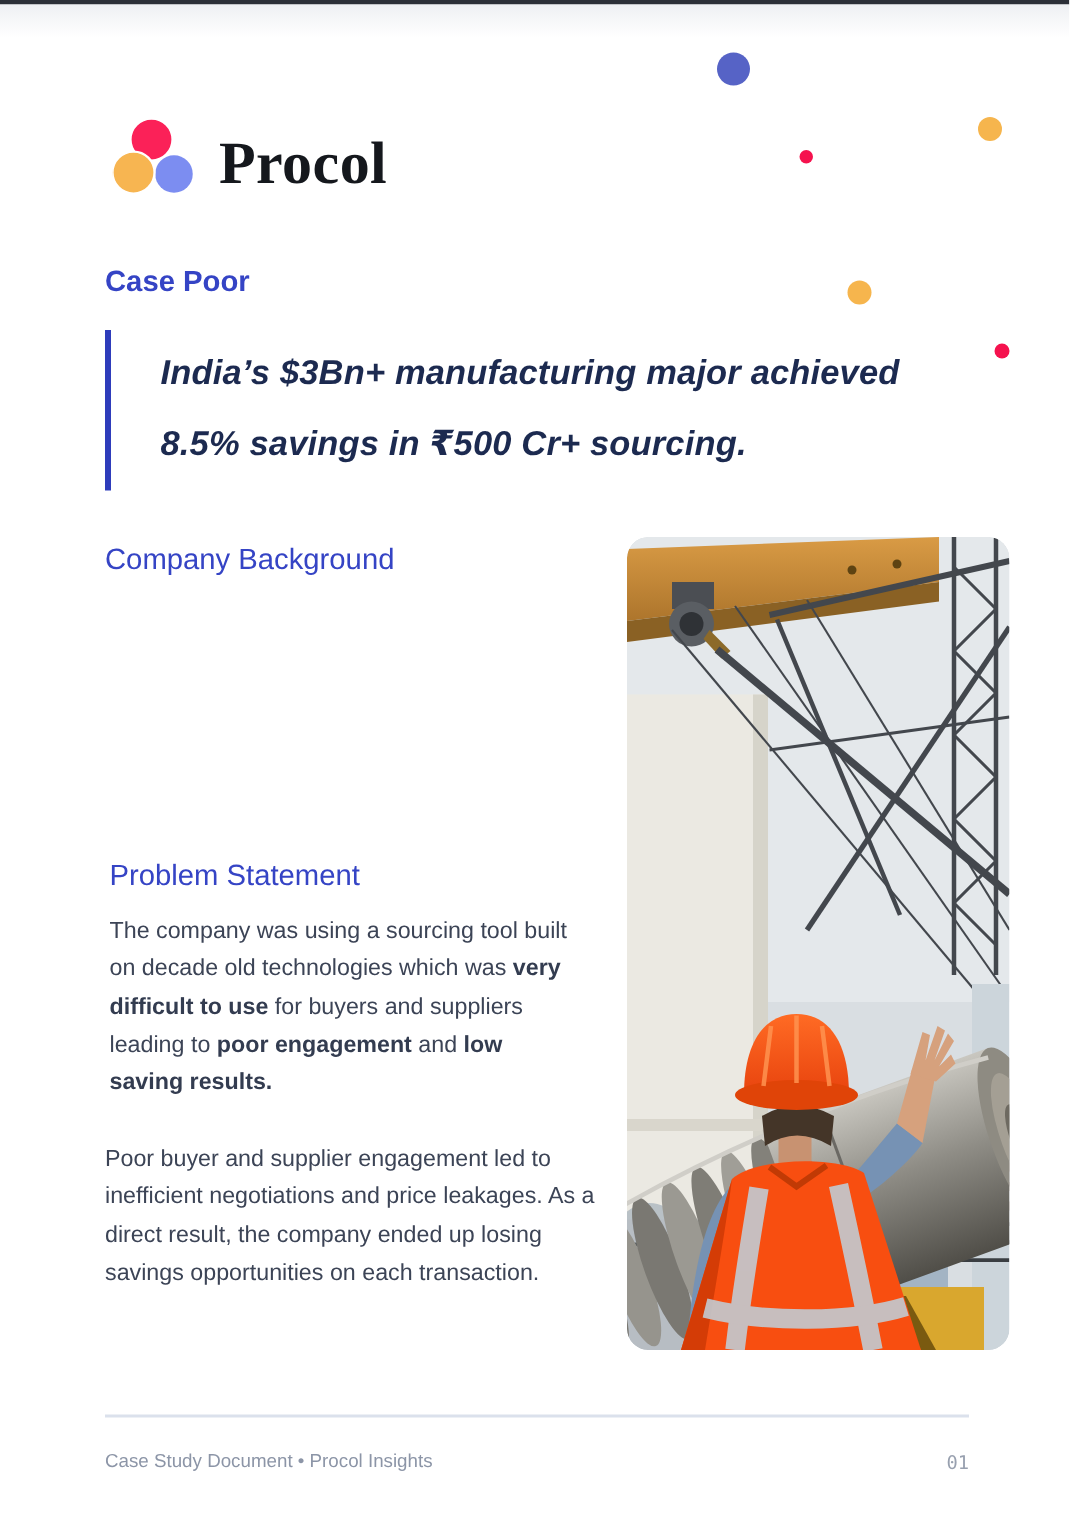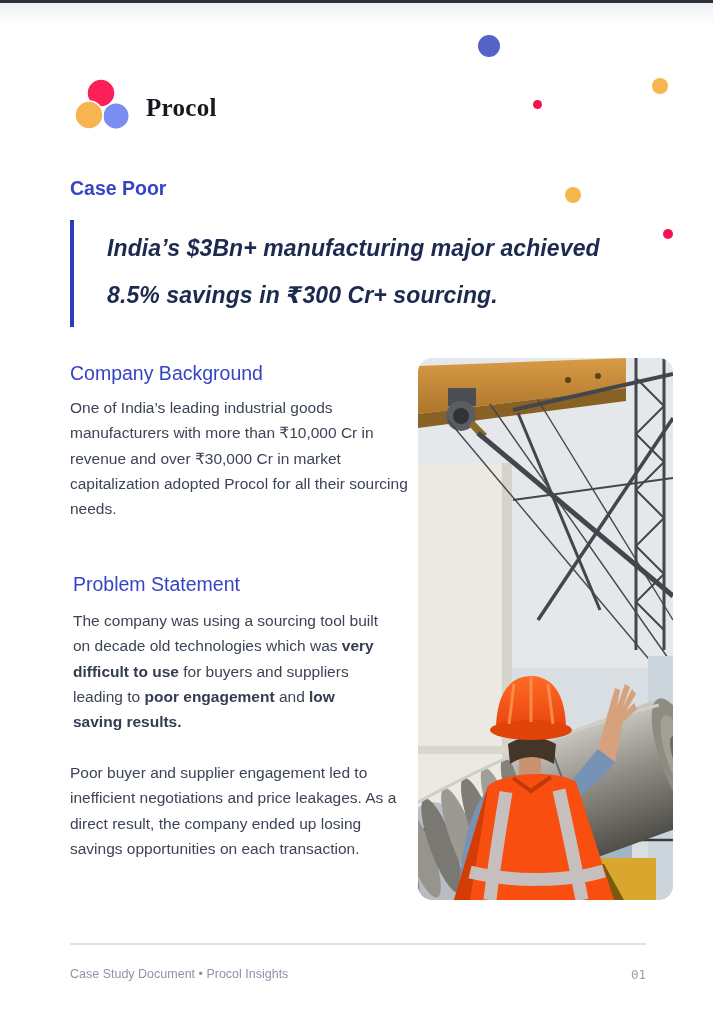--- a/index.html
+++ b/index.html
@@ -14,21 +14,21 @@
   
   .dot{position:absolute;border-radius:50%;}
   .dot-blue   {left:478px;top:35px;width:22px;height:22px;background:#5663c6;}
   .dot-yellow1{left:652px;top:78px;width:16px;height:16px;background:#f6b54d;}
   .dot-red1   {left:533px;top:100px;width:9px;height:9px;background:#f5124e;}
   .dot-yellow2{left:565px;top:187px;width:16px;height:16px;background:#f6b54d;}
   .dot-red2   {left:663px;top:229px;width:10px;height:10px;background:#f5124e;}
   
   .logo-row{position:absolute;left:75px;top:78px;display:flex;align-items:center;gap:13px;}
   .wordmark{font-family:"Liberation Serif","DejaVu Serif",serif;font-weight:700;
-    font-size:25px;color:#15181d;line-height:56px;letter-spacing:0.3px;}
+    font-size:40px;color:#15181d;line-height:56px;letter-spacing:0.3px;}
   
   .cs-label{position:absolute;left:70px;top:177px;font-size:19.5px;font-weight:700;color:#3544c5;}
   
   .quote{position:absolute;left:70px;top:220px;width:580px;
     border-left:4px solid #2e3cbb;padding:5px 0 8px 33px;
     font-size:23px;font-weight:700;font-style:italic;color:#1c2a50;
     line-height:47px;white-space:pre-line;letter-spacing:0.1px;}
   
   .sec-heading{position:absolute;font-size:19.5px;font-weight:400;color:#3544c5;line-height:24px;}
   .h-company{left:70px;top:361px;}
@@ -68,24 +68,23 @@
         <circle cx="26" cy="15" r="14" fill="#fb2158" stroke="#ffffff" stroke-width="1.5"></circle>
         <circle cx="14" cy="37" r="14" fill="#f7b551" stroke="#ffffff" stroke-width="1.5"></circle>
       </svg>
     </span>
     <span class="wordmark">Procol</span>
   </div>
 
   <div class="cs-label">Case Poor</div>
 
   <div class="quote">India’s $3Bn+ manufacturing major achieved
-8.5% savings in ₹300 Cr+ sourcing.</div>
+8.5% savings in ₹500 Cr+ sourcing.</div>
 
   <div class="sec-heading h-company">Company Background</div>
-  <div class="body-text p-company">One of India’s leading industrial goods manufacturers with more than ₹10,000 Cr in revenue and over ₹30,000 Cr in market capitalization adopted Procol for all their sourcing needs.</div>
 
   <div class="sec-heading h-problem">Problem Statement</div>
   <div class="body-text p-problem1"><span>The company was using a sourcing tool built on decade old technologies which was </span><span class="b">very difficult to use</span><span> for buyers and suppliers leading to </span><span class="b">poor engagement</span><span> and </span><span class="b">low saving results.</span></div>
   <div class="body-text p-problem2">Poor buyer and supplier engagement led to inefficient negotiations and price leakages. As a direct result, the company ended up losing savings opportunities on each transaction.</div>
 
   <div class="photo">
     <svg width="255" height="542" viewBox="0 0 255 542">
       <defs>
         <clipPath id="pc">
             <rect width="255" height="542" rx="14"></rect>

